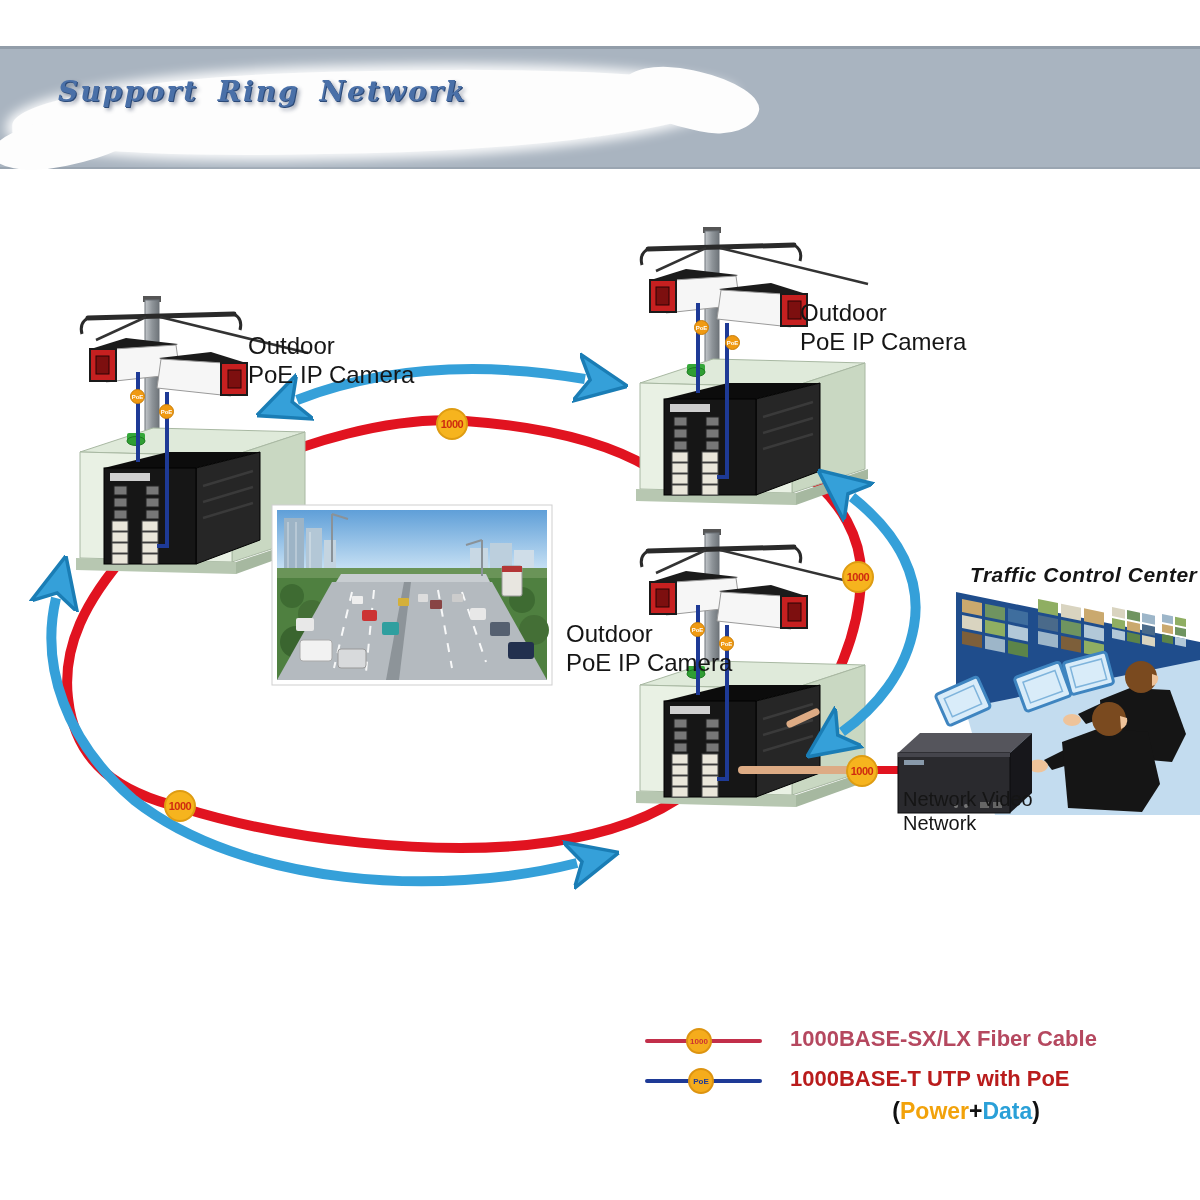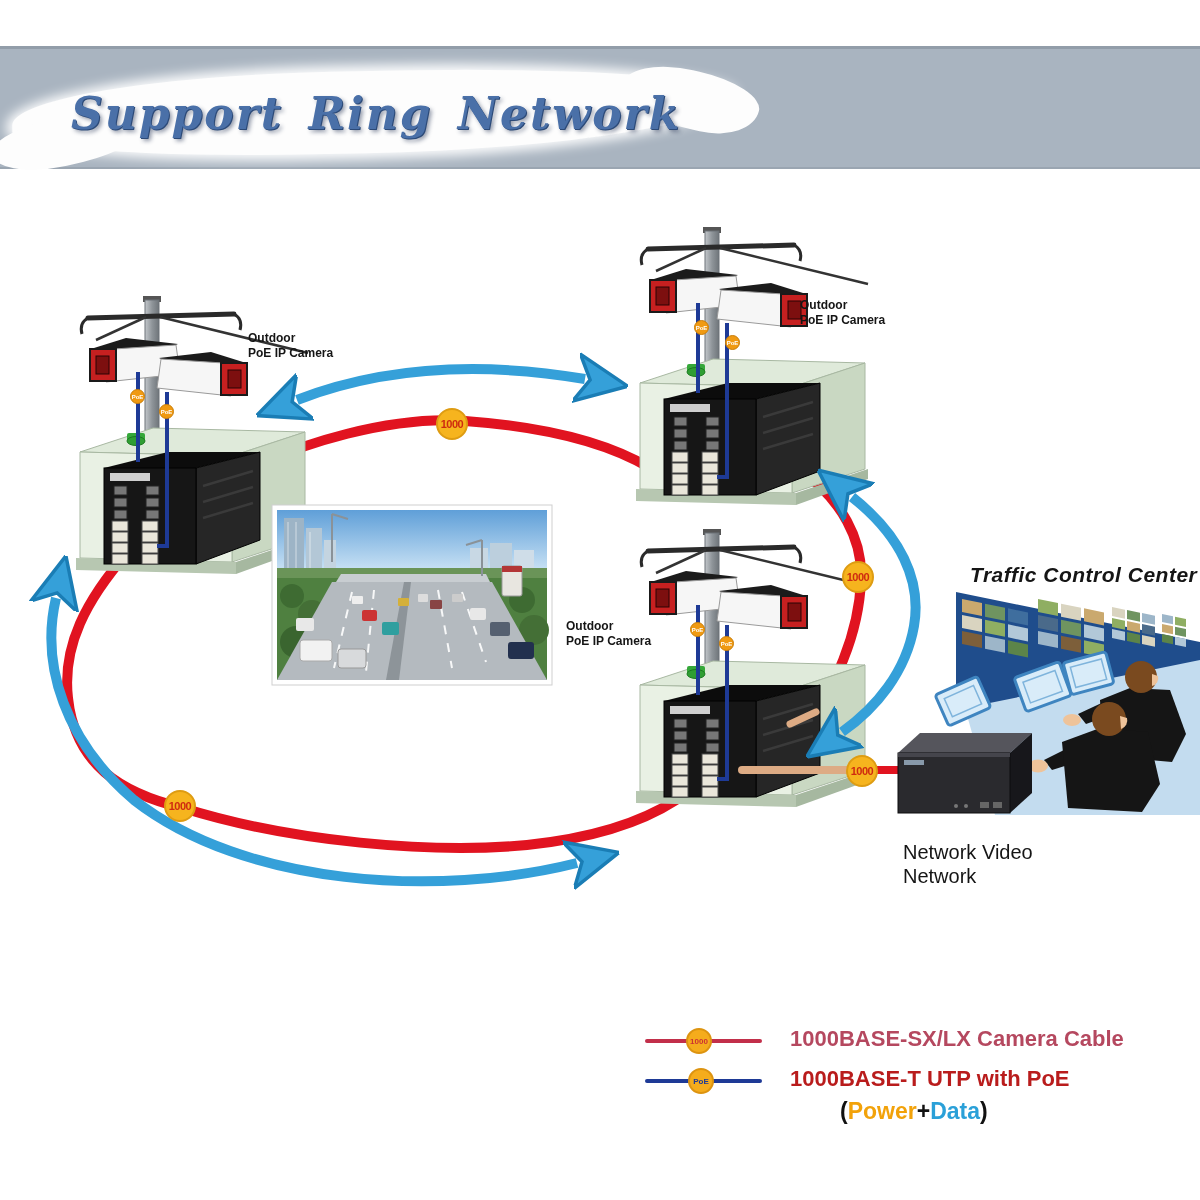--- a/index.html
+++ b/index.html
@@ -8,45 +8,45 @@
   
   .banner{position:absolute;left:0;top:46px;width:1200px;height:118px;background:#a9b4c0;
           border-top:3px solid #929da9;border-bottom:2px solid #9aa5b1;}
   .paint-stroke{position:absolute;left:12px;top:22px;width:720px;height:82px;background:#fdfdfd;
           border-radius:48% 52% 55% 45% / 62% 40% 68% 38%;transform:rotate(-1.2deg);
           box-shadow:0 0 12px 6px rgba(255,255,255,.95);}
   .paint-stroke::before{content:"";position:absolute;right:-28px;top:6px;width:140px;height:58px;background:#fdfdfd;
           border-radius:50% 50% 40% 60%/55% 45% 60% 40%;transform:rotate(14deg);}
   .paint-stroke::after{content:"";position:absolute;left:-22px;bottom:-6px;width:150px;height:50px;background:#fdfdfd;
           border-radius:60% 40% 55% 45%/50% 50% 45% 55%;transform:rotate(-10deg);}
-  .banner-title{position:absolute;left:58px;top:26px;margin:13px;
-          font-family:"DejaVu Serif", serif;font-style:italic;font-weight:bold;font-size:44px;
+  .banner-title{position:absolute;left:58px;top:26px;margin:0;
+          font-family:"DejaVu Serif", serif;font-style:italic;font-weight:bold;font-size:28px;
           letter-spacing:2px;word-spacing:8px;color:#4a70a8;
           text-shadow:1px 1px 0 #2c4a78, 3px 3px 4px rgba(20,35,70,.45);}
   
   .label{position:absolute;color:#151515;}
-  .station-label{font-size:12px;line-height:1.22;font-weight:700;}
+  .station-label{font-size:24px;line-height:1.22;font-weight:400;}
   .tcc-title{font-size:21px;font-weight:bold;font-style:italic;white-space:nowrap;letter-spacing:.5px;}
   .nvr-label{font-size:20px;line-height:1.2;}
   
   .b1000{position:absolute;width:32px;height:32px;border-radius:50%;background:#f6b41e;
          border:2px solid #de9c12;box-sizing:border-box;color:#cf2b10;font-size:11px;font-weight:bold;
          display:flex;align-items:center;justify-content:center;letter-spacing:-.5px;}
   .bpoe{position:absolute;width:15px;height:15px;border-radius:50%;background:#f09a12;
          border:1px solid #c87d08;box-sizing:border-box;color:#fff;font-size:6px;font-weight:bold;
          display:flex;align-items:center;justify-content:center;}
   
   .legend-line{position:absolute;height:4px;border-radius:2px;}
   .legend-badge{position:absolute;width:26px;height:26px;border-radius:50%;background:#f5ac1c;
          border:2px solid #dd9410;box-sizing:border-box;font-size:8px;font-weight:bold;
          display:flex;align-items:center;justify-content:center;}
   .legend-badge.fiber{color:#c33;}
   .legend-badge.utp{color:#1e3a96;}
   .legend-label{position:absolute;font-size:22px;font-weight:bold;white-space:nowrap;}
-  .legend-note{position:absolute;font-size:23px;font-weight:bold;color:#111;white-space:nowrap;text-align:left;}
+  .legend-note{position:absolute;font-size:23px;font-weight:bold;color:#111;white-space:nowrap;text-align:right;}
   svg{position:absolute;left:0;top:0;}
 </style>
 </head>
 <body>
 
 <div class="stage">
 
   <div class="banner">
     <div class="paint-stroke"></div>
     <h1 class="banner-title">Support Ring Network</h1>
@@ -293,41 +293,41 @@
   </div>
   <div class="label station-label" style="left:800px;top:298px">
     <div>Outdoor</div>
     <div>PoE IP Camera</div>
   </div>
   <div class="label station-label" style="left:566px;top:619px">
     <div>Outdoor</div>
     <div>PoE IP Camera</div>
   </div>
   <div class="label tcc-title" style="left:970px;top:563px">Traffic Control Center</div>
-  <div class="label nvr-label" style="left:903px;top:840px">
+  <div class="label nvr-label" style="left:903px;top:787px">
     <div>Network Video</div>
     <div>Network</div>
   </div>
 
   <div class="b1000" style="left:436px;top:408px">1000</div>
   <div class="b1000" style="left:842px;top:561px">1000</div>
   <div class="b1000" style="left:164px;top:790px">1000</div>
   <div class="b1000" style="left:846px;top:755px">1000</div>
 
   <div class="bpoe" style="left:130px;top:389px">PoE</div>
   <div class="bpoe" style="left:159px;top:404px">PoE</div>
   <div class="bpoe" style="left:694px;top:320px">PoE</div>
   <div class="bpoe" style="left:725px;top:335px">PoE</div>
   <div class="bpoe" style="left:690px;top:622px">PoE</div>
   <div class="bpoe" style="left:719px;top:636px">PoE</div>
 
   <div>
     <div class="legend-line" style="left:645px;top:1039px;width:117px;background:#c22f4a"></div>
     <div class="legend-badge fiber" style="left:686px;top:1028px">1000</div>
-    <div class="legend-label" style="left:790px;top:1026px;color:#b5485f">1000BASE-SX/LX Camera Cable</div>
+    <div class="legend-label" style="left:790px;top:1026px;color:#b5485f">1000BASE-SX/LX Fiber Cable</div>
 
     <div class="legend-line" style="left:645px;top:1079px;width:117px;background:#1e3a96"></div>
     <div class="legend-badge utp" style="left:688px;top:1068px">PoE</div>
     <div class="legend-label" style="left:790px;top:1066px;color:#b91c1c">1000BASE-T UTP with PoE</div>
 
     <div class="legend-note" style="left:840px;top:1098px;width:200px">
       <span>(</span><span style="color:#f2a20a">Power</span><span>+</span><span style="color:#2aa0d8">Data</span><span>)</span>
     </div>
   </div>
 

